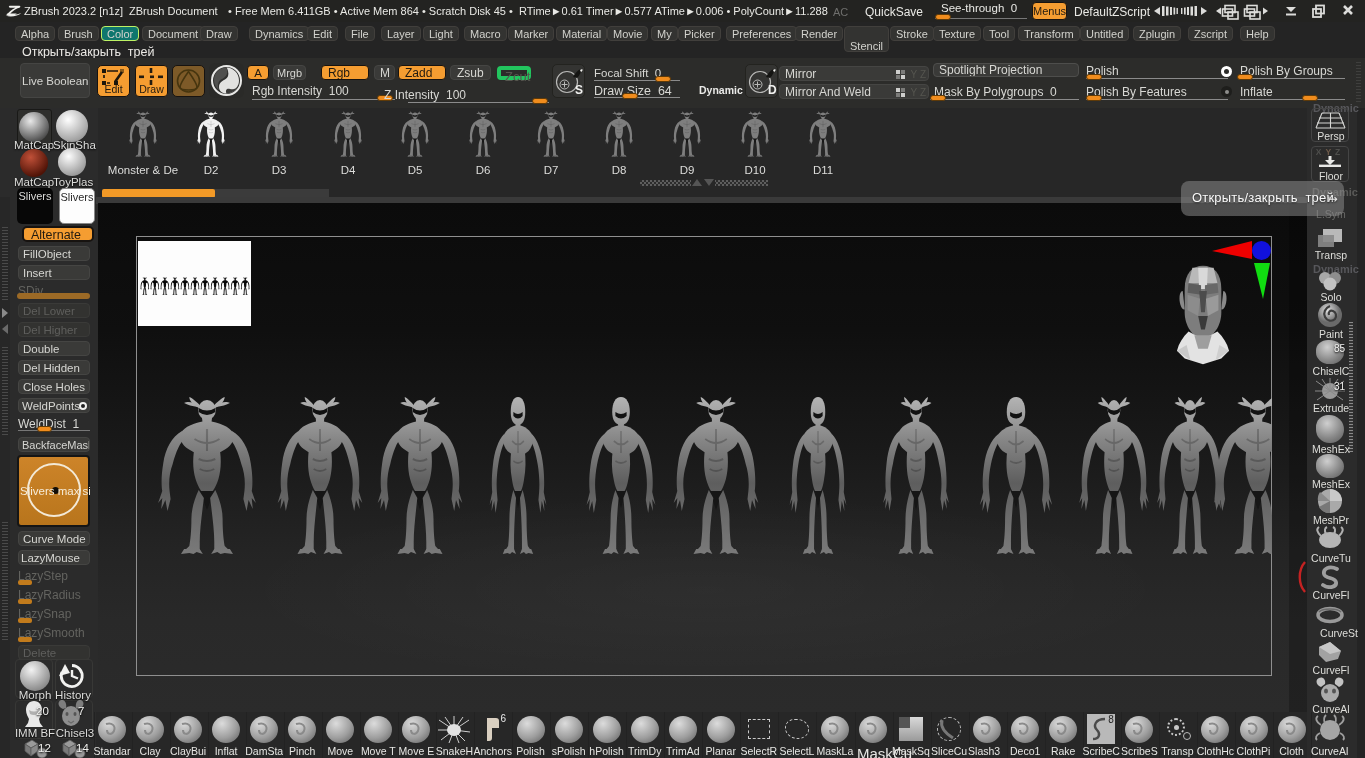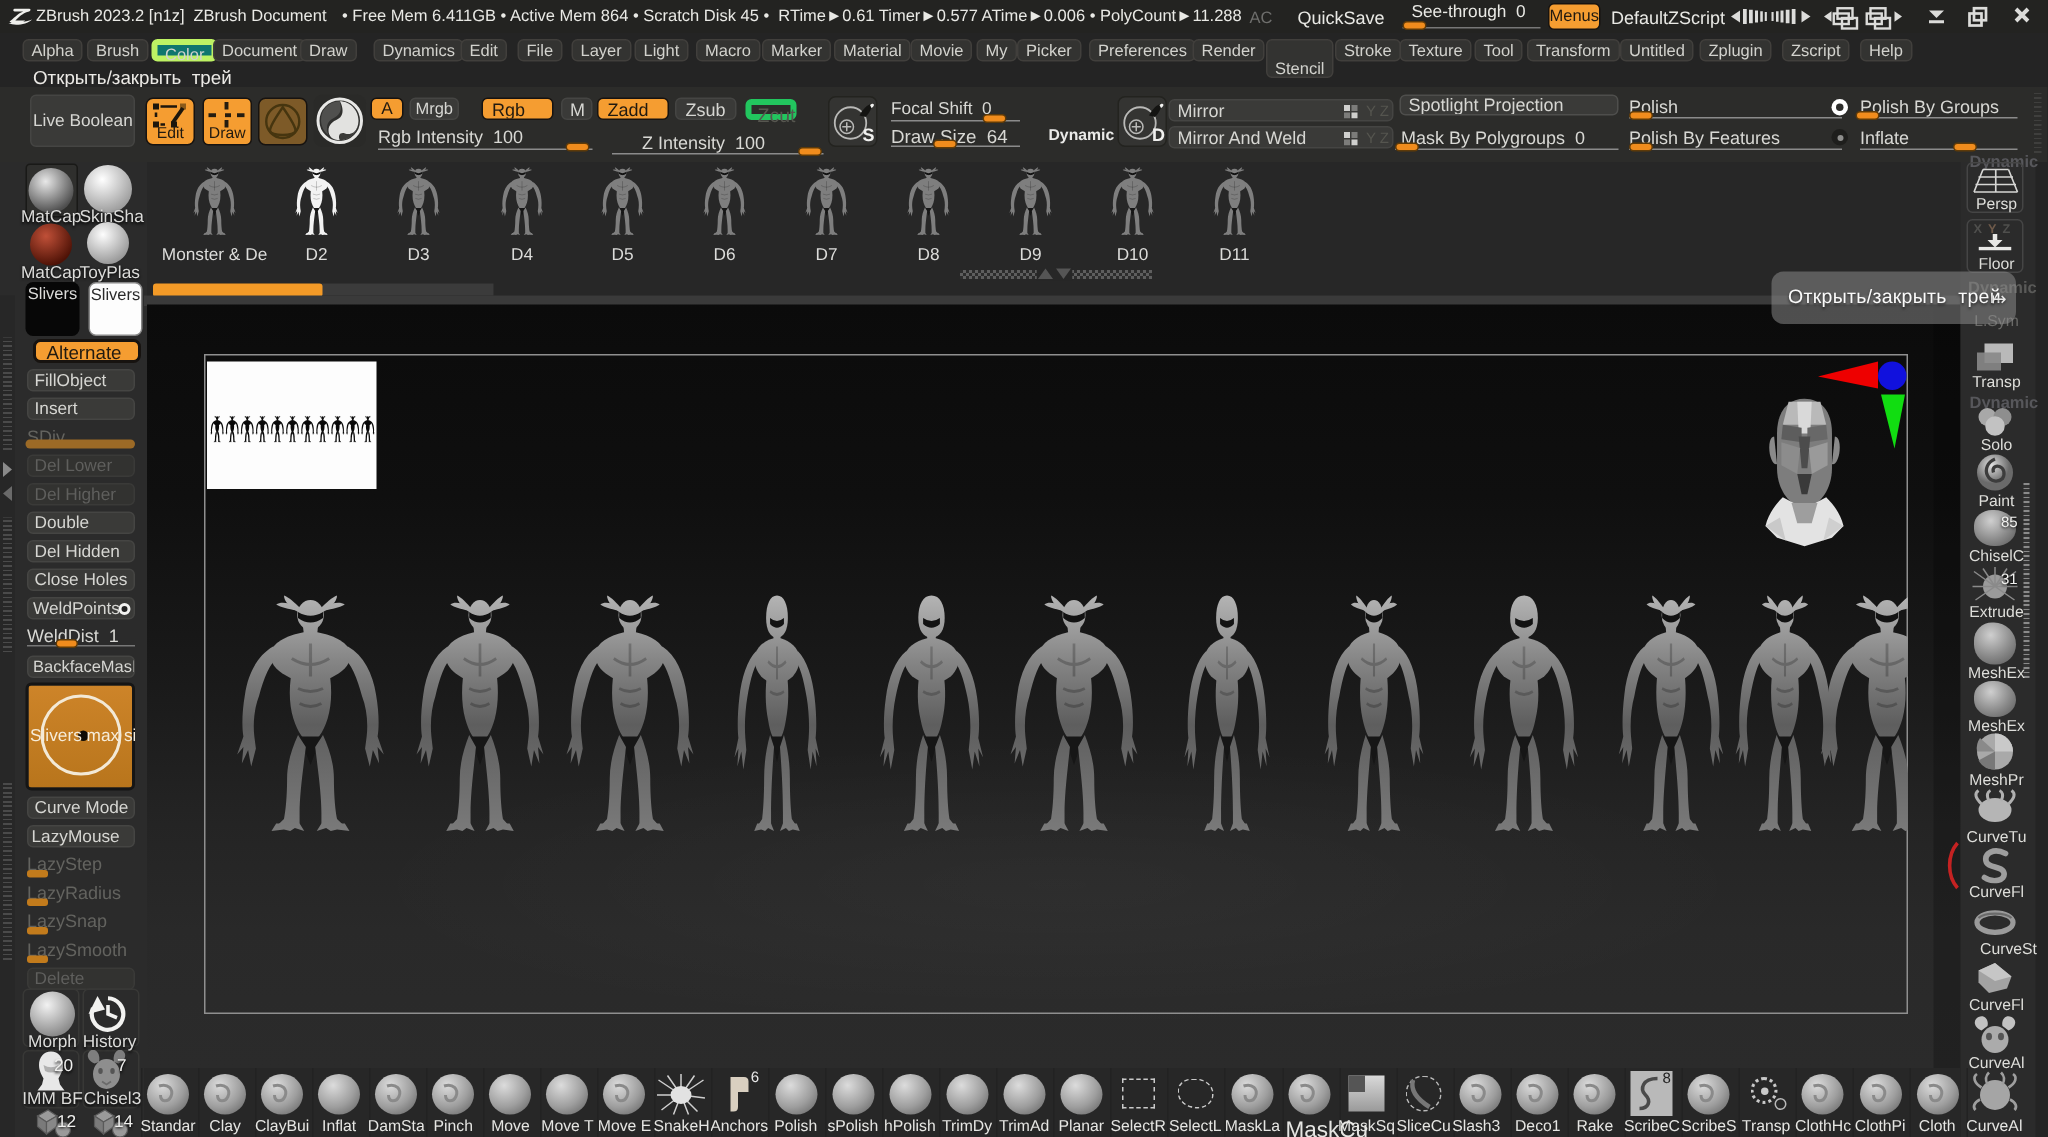--- a/index.html
+++ b/index.html
@@ -59,21 +59,21 @@
 <g fill="none" stroke="#dcdcda" stroke-width="1.8">
         <rect x="166" y="2.5" width="8" height="8"></rect>
         <rect x="163" y="6" width="8" height="8"></rect>
       </g>
 <path d="M194,3 L202,11 M202,3 L194,11" stroke="#dcdcda" stroke-width="2.6"></path>
 </g>
   </svg>
 <div class="abs" style="left:0;top:22px;width:1365px;height:36px;background:#242424"></div>
 <div class="abs" style="left:15px;top:26px;height:15px;background:#333331;border:1px solid #413f3c;border-radius:4px;color:#d2d2cd;font-size:11px;line-height:14px;padding:0 5px">Alpha</div>
 <div class="abs" style="left:58px;top:26px;height:15px;background:#333331;border:1px solid #413f3c;border-radius:4px;color:#d2d2cd;font-size:11px;line-height:14px;padding:0 5px">Brush</div>
-<div class="abs" style="left:101px;top:26px;height:15px;background:#0f766e;border:4px solid #bef264;border-radius:4px;color:#d2d2cd;font-size:11px;line-height:14px;padding:0 5px">Color</div>
+<div class="abs" style="left:101px;top:26px;height:15px;background:#0f766e;border:1px solid #bef264;border-radius:4px;color:#d2d2cd;font-size:11px;line-height:14px;padding:0 5px">Color</div>
 <div class="abs" style="left:142px;top:26px;height:15px;background:#333331;border:1px solid #413f3c;border-radius:4px;color:#d2d2cd;font-size:11px;line-height:14px;padding:0 5px">Document</div>
 <div class="abs" style="left:200px;top:26px;height:15px;background:#333331;border:1px solid #413f3c;border-radius:4px;color:#d2d2cd;font-size:11px;line-height:14px;padding:0 5px">Draw</div>
 <div class="abs" style="left:249px;top:26px;height:15px;background:#333331;border:1px solid #413f3c;border-radius:4px;color:#d2d2cd;font-size:11px;line-height:14px;padding:0 5px">Dynamics</div>
 <div class="abs" style="left:307px;top:26px;height:15px;background:#333331;border:1px solid #413f3c;border-radius:4px;color:#d2d2cd;font-size:11px;line-height:14px;padding:0 5px">Edit</div>
 <div class="abs" style="left:345px;top:26px;height:15px;background:#333331;border:1px solid #413f3c;border-radius:4px;color:#d2d2cd;font-size:11px;line-height:14px;padding:0 5px">File</div>
 <div class="abs" style="left:381px;top:26px;height:15px;background:#333331;border:1px solid #413f3c;border-radius:4px;color:#d2d2cd;font-size:11px;line-height:14px;padding:0 5px">Layer</div>
 <div class="abs" style="left:423px;top:26px;height:15px;background:#333331;border:1px solid #413f3c;border-radius:4px;color:#d2d2cd;font-size:11px;line-height:14px;padding:0 5px">Light</div>
 <div class="abs" style="left:464px;top:26px;height:15px;background:#333331;border:1px solid #413f3c;border-radius:4px;color:#d2d2cd;font-size:11px;line-height:14px;padding:0 5px">Macro</div>
 <div class="abs" style="left:508px;top:26px;height:15px;background:#333331;border:1px solid #413f3c;border-radius:4px;color:#d2d2cd;font-size:11px;line-height:14px;padding:0 5px">Marker</div>
 <div class="abs" style="left:556px;top:26px;height:15px;background:#333331;border:1px solid #413f3c;border-radius:4px;color:#d2d2cd;font-size:11px;line-height:14px;padding:0 5px">Material</div>
@@ -138,21 +138,21 @@
 <div class="obtn" style="left:247px;top:65px;width:22px;height:15px;text-align:center;line-height:14px;font-size:11.5px">A</div>
 <div class="btn" style="left:273px;top:65px;width:33px;height:15px;text-align:center;font-size:11px;padding:0 2px">Mrgb</div>
 <div class="obtn" style="left:321px;top:65px;width:48px;height:15px;font-size:12px;line-height:14px;padding:0 6px">Rgb</div>
 <div class="btn" style="left:374px;top:65px;width:21px;height:15px;text-align:center">M</div>
 <div class="obtn" style="left:398px;top:65px;width:48px;height:15px;font-size:12px;line-height:14px;padding:0 6px">Zadd</div>
 <div class="btn" style="left:450px;top:65px;width:41px;height:15px;padding:0 6px">Zsub</div>
 <div class="abs" style="left:497px;top:66px;width:34px;height:14px;border:4px solid #22c55e;border-radius:4px;color:#56564f;font-size:13px;line-height:13px;padding:0 4px">Zcut</div>
 <div class="lbl" style="left:252px;top:84px">Rgb Intensity&nbsp; 100</div>
 <div class="sline" style="left:252px;top:99px;width:143px"></div>
 <div class="shandle" style="left:377px;top:95px"></div>
-<div class="lbl" style="left:428px;top:88px">Z Intensity&nbsp; 100</div>
+<div class="lbl" style="left:384px;top:88px">Z Intensity&nbsp; 100</div>
 <div class="sline" style="left:408px;top:102px;width:141px"></div>
 <div class="shandle" style="left:532px;top:98px"></div>
 <div class="abs" style="left:552px;top:64px;width:33px;height:34px;background:#343432;border:1px solid #23231f;border-radius:5px">
 <svg width="33" height="34" viewBox="0 0 33 34">
 <circle cx="14" cy="17" r="10.5" fill="none" stroke="#b9b9b7" stroke-width="1.2"></circle>
 <circle cx="11.5" cy="19.5" r="4.5" fill="none" stroke="#b9b9b7" stroke-width="1"></circle>
 <path d="M11.5,16.5 L11.5,22.5 M8.5,19.5 L14.5,19.5" stroke="#b9b9b7" stroke-width="1"></path>
 <path d="M20,12 C22,8 25,5 28,4 C28.5,6.5 27,10 24,13 Z" fill="#141412"></path>
 <path d="M27,5 C28,4.2 29,3.8 29.5,4.5 C30,5.2 29,6.5 28,7 Z" fill="#f2f2f0"></path>
 <text x="22" y="29" font-size="12" font-weight="bold" fill="#f0f0ee" font-family="Liberation Sans">S</text>

